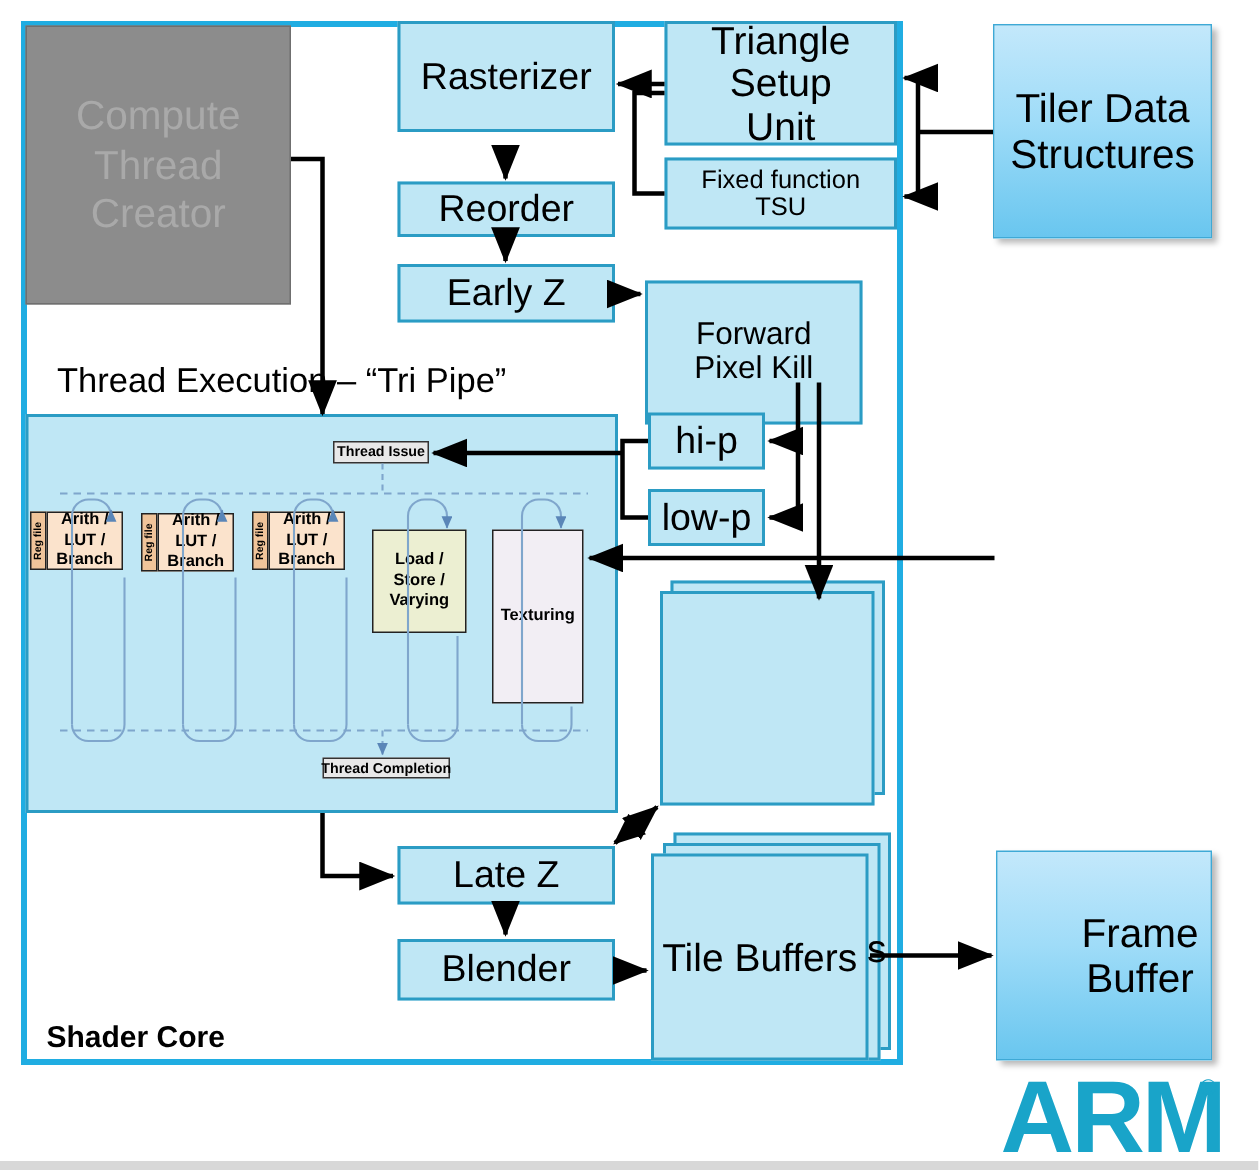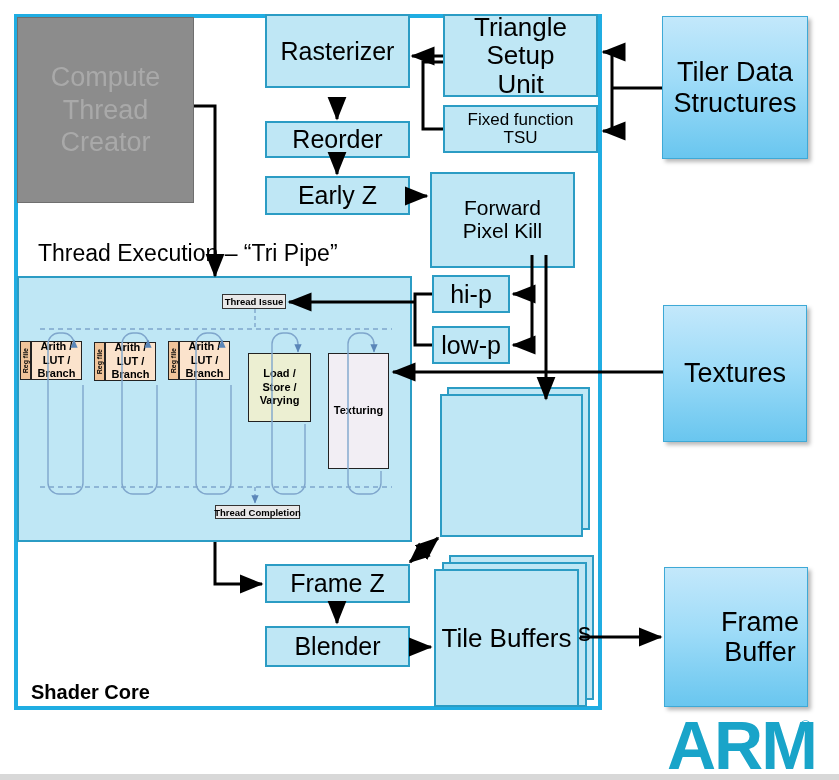--- a/index.html
+++ b/index.html
@@ -99,35 +99,32 @@
   </div>
 
   <div class="box pipe-sm" style="left:443px;top:105px;width:155px;height:48px;">
     <span style="padding:0 14px;">Fixed function TSU</span>
   </div>
 
   <div class="mem" style="left:662px;top:16px;width:146px;height:143px;">
     <span style="padding:0 10px;">Tiler Data Structures</span>
   </div>
 
-  <div class="box pipe-sm" style="left:430px;top:172px;width:145px;height:96px;font-size:21px;">
+  <div class="box pipe-sm" style="left:430px;top:187px;width:145px;height:96px;font-size:21px;">
     <span style="padding:0 26px;">Forward Pixel Kill</span>
   </div>
 
   <div class="box pipe" style="left:432px;top:275px;width:78px;height:38px;">
     <span>hi-p</span>
   </div>
 
   <div class="box pipe" style="left:432px;top:326px;width:78px;height:38px;">
     <span>low-p</span>
   </div>
 
-  <div class="mem" style="left:663px;top:305px;width:144px;height:137px;">
-    <span>Textures</span>
-  </div>
 
   <div class="title-text" style="left:38px;top:240px;">Thread Execution – “Tri Pipe”</div>
 
   <div class="tripipe" style="left:17px;top:276px;width:395px;height:266px;"></div>
 
   <div class="tag" style="left:222px;top:294px;width:64px;height:15px;">
     <span>Thread Issue</span>
   </div>
   <div class="tag" style="left:215px;top:505px;width:85px;height:14px;">
     <span>Thread Completion</span>
@@ -159,21 +156,21 @@
   </div>
 
   <div class="unit unit-tex" style="left:328px;top:353px;width:61px;height:116px;">
     <span>Texturing</span>
   </div>
 
   <div class="stack-l" style="left:447px;top:387px;width:143px;height:143px;"></div>
   <div class="stack-l" style="left:440px;top:394px;width:143px;height:143px;"></div>
 
   <div class="box pipe" style="left:265px;top:564px;width:145px;height:39px;">
-    <span>Frame Z</span>
+    <span>Late Z</span>
   </div>
 
   <div class="box pipe" style="left:265px;top:626px;width:145px;height:41px;">
     <span>Blender</span>
   </div>
 
   <div class="stack-l" style="left:449px;top:555px;width:145px;height:145px;"></div>
   <div class="stack-l" style="left:442px;top:562px;width:145px;height:145px;"></div>
   <div class="box" style="left:434px;top:569px;width:145px;height:138px;font-size:26px;overflow:visible;">
     <span style="white-space:nowrap;">Tile Buffers</span>

